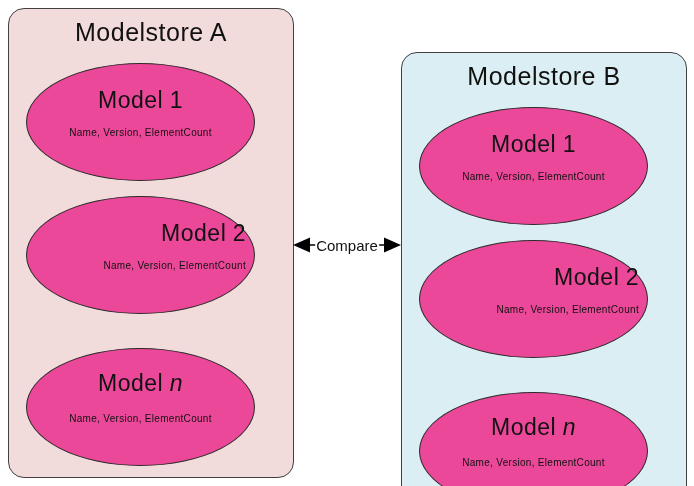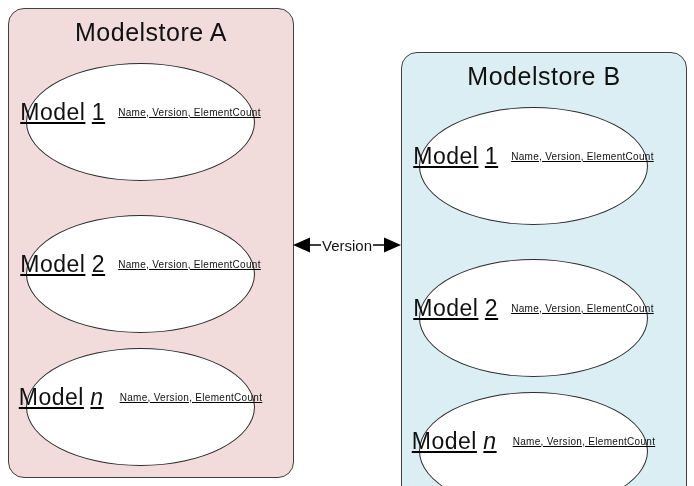--- a/index.html
+++ b/index.html
@@ -32,33 +32,32 @@
     font-weight: 400;
     color: #111111;
     letter-spacing: 0.5px;
   }
 
   .model-ellipse {
     position: absolute;
     left: 17px;
     width: 229px;
     height: 118px;
-    background: #ffffff;
+    background: #ec4899;
     border: 1.3px solid #2b2b2b;
     border-radius: 50%;
     display: flex;
-    flex-direction: row;
+    flex-direction: column;
     align-items: center;
     justify-content: center;
     gap: 13px;
     padding: 0 8px 20px 8px;
-    text-decoration: underline;
   }
   .pos-1 { top: 54px; }
-  .pos-2 { top: 206px; }
+  .pos-2 { top: 187px; align-items: flex-end; }
   .pos-3 { top: 339px; gap: 16px; }
 
   .model-heading {
     font-size: 23px;
     color: #111111;
     white-space: nowrap;
     letter-spacing: 0.5px;
   }
   .model-heading .model-id { margin-left: 0.28em; }
   .model-heading em.model-id { font-style: italic; }
@@ -113,21 +112,21 @@
       <div class="model-attrs">Name, Version, ElementCount</div>
     </div>
   </section>
 
   <div class="connector">
     <svg width="110" height="28" viewBox="0 0 110 28" aria-hidden="true">
       <line x1="3" y1="14" x2="107" y2="14" stroke="#000000" stroke-width="1.6"></line>
       <path d="M1,14 L18,6.5 L18,21.5 Z" fill="#000000"></path>
       <path d="M109,14 L92,6.5 L92,21.5 Z" fill="#000000"></path>
     </svg>
-    <span class="connector-label">Version</span>
+    <span class="connector-label">Compare</span>
   </div>
 
   <section class="store store-b" style="background: rgb(218, 238, 243);">
     <h2 class="store-title">Modelstore B</h2>
 
     <div class="model-ellipse pos-1">
       <div class="model-heading"><span>Model</span><span class="model-id">1</span></div>
       <div class="model-attrs">Name, Version, ElementCount</div>
     </div>
 

